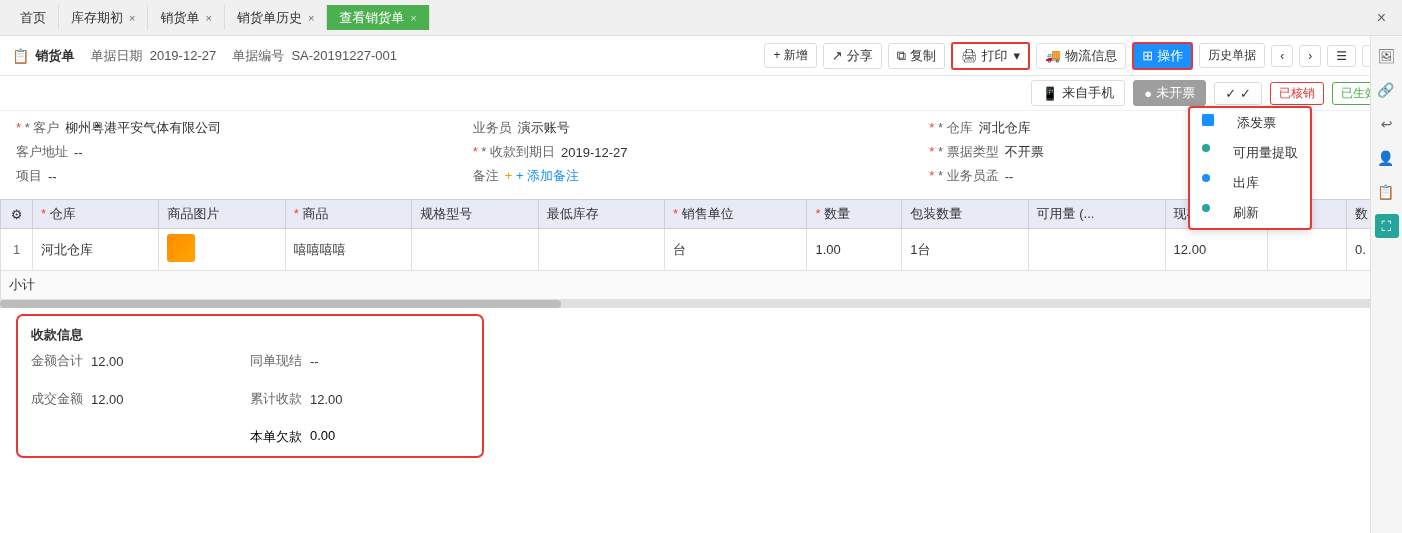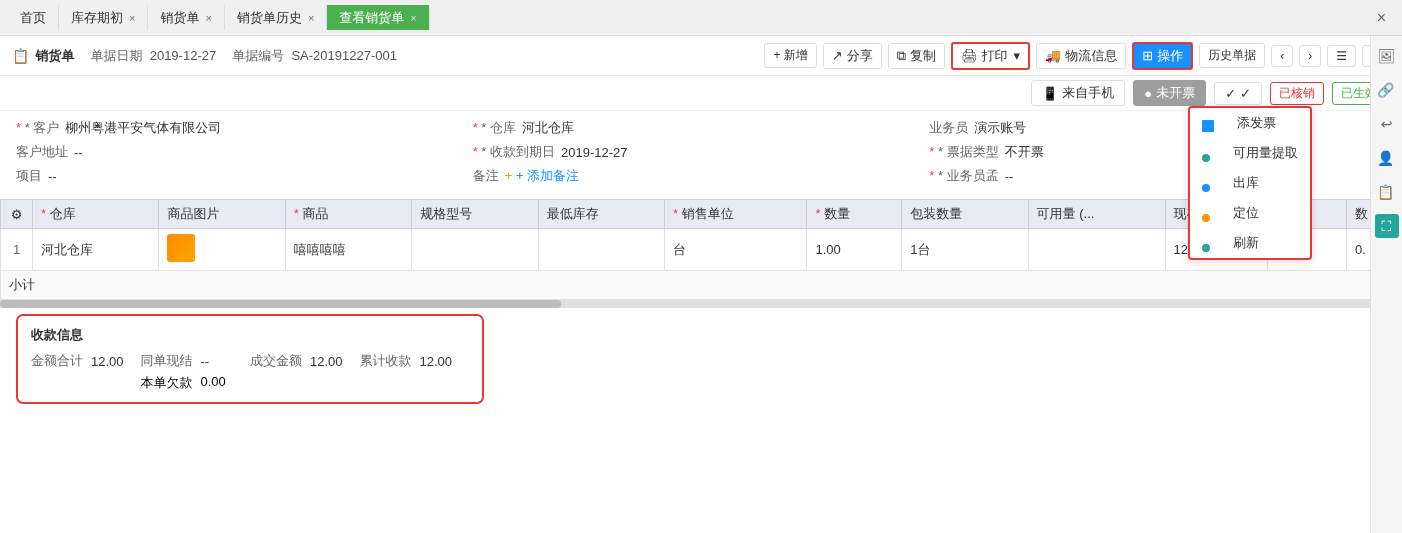--- a/index.html
+++ b/index.html
@@ -219,22 +219,22 @@
       width: 468px;
     }
     .summary-title {
       font-weight: bold;
       color: #333;
       margin-bottom: 8px;
       font-size: 13px;
     }
     .summary-grid {
       display: grid;
-      grid-template-columns: 1fr 1fr 1fr 1fr;
-      gap: 4px 0;
+      grid-template-columns: 1fr 1fr;
+      gap: 20px 0;
     }
     .summary-item {
       display: flex;
       align-items: center;
       gap: 8px;
     }
     .summary-item label { color: #666; font-size: 13px; white-space: nowrap; }
     .summary-item .val { color: #333; font-size: 13px; }
     .summary-note { color: #666; font-size: 12px; }
 
@@ -273,21 +273,21 @@
       right: 90px;
       background: #fff;
       border: 2px solid #e53935;
       border-radius: 4px;
       z-index: 100;
       min-width: 100px;
       box-shadow: 0 2px 8px rgba(0,0,0,0.15);
     }
     .dropdown-item {
       display: flex;
-      align-items: flex-end;
+      align-items: flex-start;
       gap: 23px;
       padding: 6px 12px;
       cursor: pointer;
       color: #333;
       font-size: 13px;
     }
     .dropdown-item .dot {
       width: 8px;
       height: 8px;
       border-radius: 50%;
@@ -410,26 +410,26 @@
     <span class="status-badge effective">已生效</span>
   </div>
 
   <div class="form-area">
     <div class="form-row">
       <div class="form-field">
         <label><span class="required">*</span> <span>* 客户</span></label>
         <span class="field-value">柳州粤港平安气体有限公司</span>
       </div>
       <div class="form-field">
+        <label>业务员</label>
+        <span class="field-value">演示账号</span>
+      </div>
+      <div class="form-field">
         <label><span class="required">*</span> <span>* 仓库</span></label>
         <span class="field-value">河北仓库</span>
-      </div>
-      <div class="form-field">
-        <label>业务员</label>
-        <span class="field-value">演示账号</span>
       </div>
     </div>
     <div class="form-row">
       <div class="form-field">
         <label>客户地址</label>
         <span class="field-value">--</span>
       </div>
       <div class="form-field">
         <label><span class="required">*</span> <span>* 收款到期日</span></label>
         <span class="field-value">2019-12-27</span>
@@ -535,24 +535,20 @@
     </div>
     <div class="dropdown-item">
       <span class="dot teal"></span>
       <span>可用量提取</span>
     </div>
     <div class="dropdown-item">
       <span class="dot blue"></span>
       <span>出库</span>
     </div>
     <div class="dropdown-item">
-      <span class="dot orange"></span>
-      <span>定位</span>
-    </div>
-    <div class="dropdown-item">
       <span class="dot teal"></span>
       <span>刷新</span>
     </div>
   </div>
 
   <div class="right-sidebar">
     <div class="sidebar-icon">🖼</div>
     <div class="sidebar-icon">🔗</div>
     <div class="sidebar-icon">↩</div>
     <div class="sidebar-icon">👤</div>

